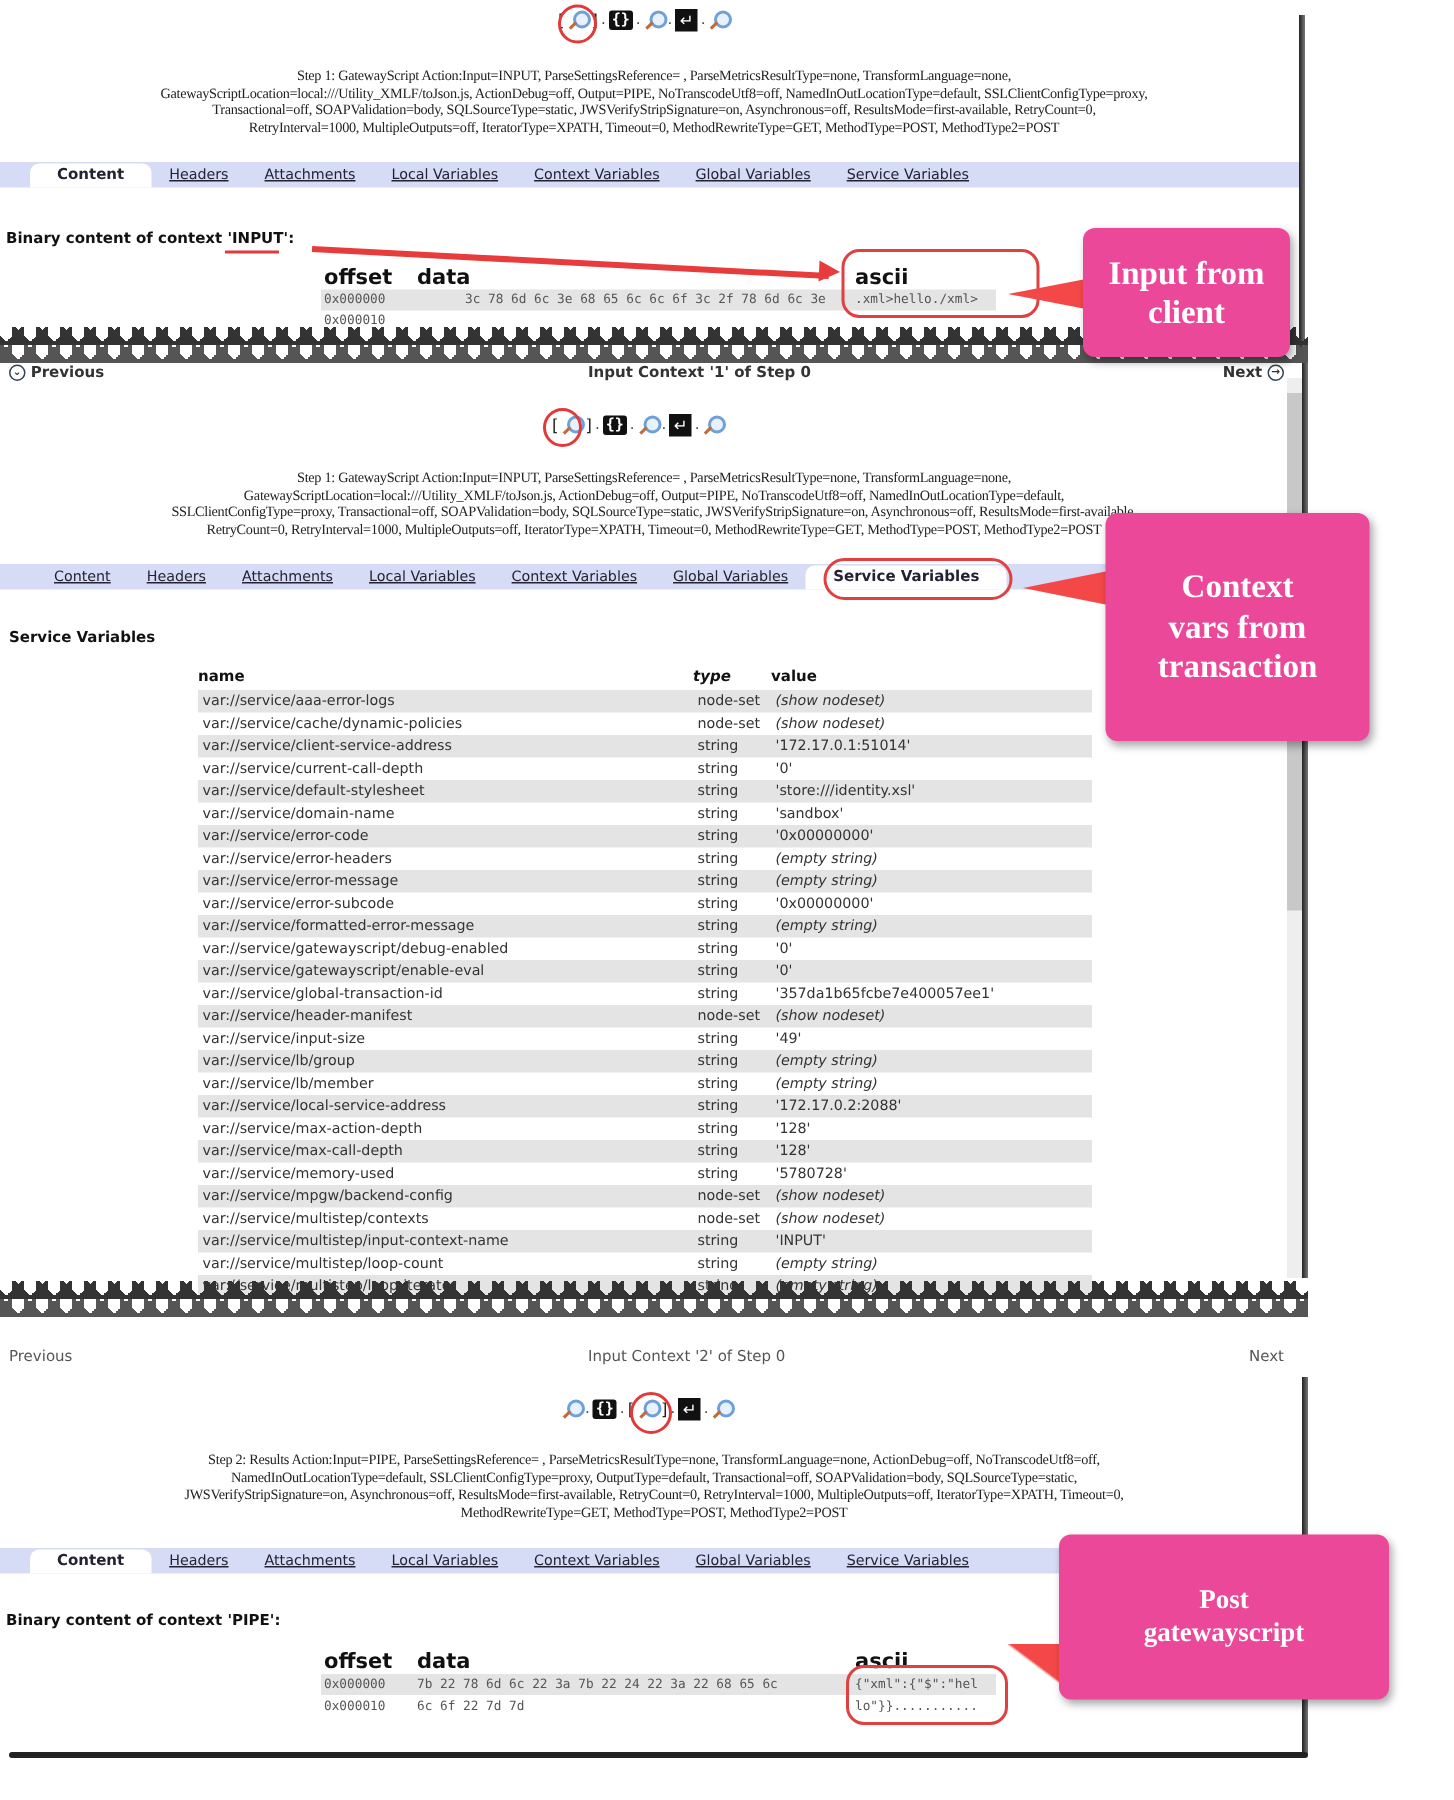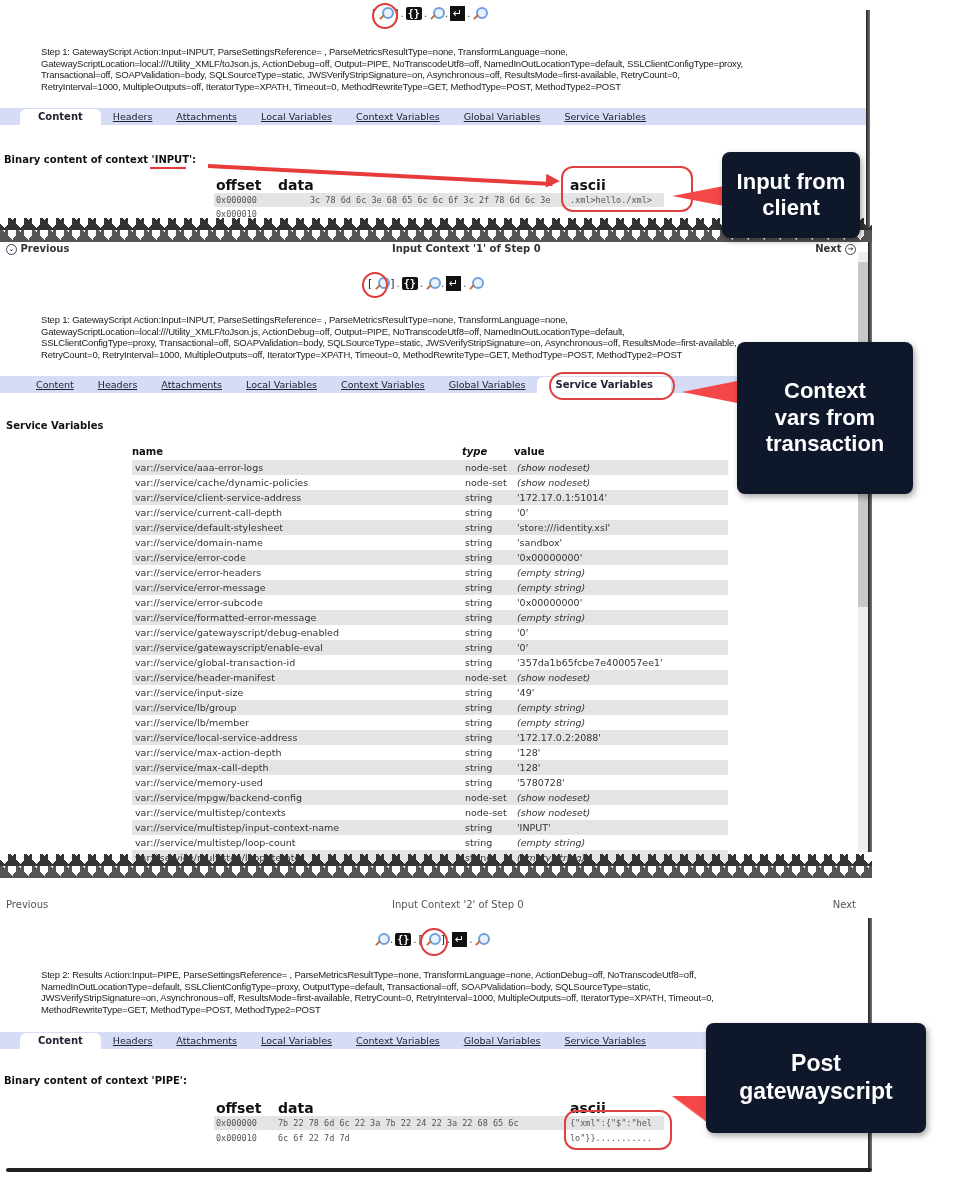--- a/index.html
+++ b/index.html
@@ -7,21 +7,21 @@
   .panel { position: absolute; left: 0; width: 872px; background: #fff; }
   .iconbar { position: absolute; display: flex; align-items: center; gap: 2px; font-size: 11px; }
   .ic-mag { width: 14px; height: 14px; position: relative; display: inline-block; }
   .ic-mag::before { content: ""; position: absolute; left: 4px; top: 0; width: 8px; height: 8px; border: 2px solid #6fa0d8; border-radius: 50%; background: #e8f2ff; }
   .ic-mag::after { content: ""; position: absolute; left: 1px; top: 9px; width: 6px; height: 2px; background: #c46a3a; transform: rotate(-45deg); }
   .ic-json { display: inline-block; background: #111; color: #fff; font-weight: bold; font-size: 10px; padding: 1px 2px; border-radius: 2px; font-family: "DejaVu Sans Mono", monospace; }
   .ic-ret { display: inline-block; background: #111; color: #fff; font-size: 11px; width: 15px; height: 15px; text-align: center; line-height: 15px; }
   .dot { color: #444; font-size: 10px; }
   .brk { color: #222; }
   .hl-circle { position: absolute; border: 2px solid #e03a3a; border-radius: 50%; }
-  .step-text { position: absolute; left: 0; width: 872px; font-size: 9.5px; line-height: 11.5px; color: #222; font-family: Liberation Sans, sans-serif; letter-spacing: -0.2px; margin-left: 41px; }
+  .step-text { position: absolute; left: 0; width: 872px; text-align: center; font-size: 9.5px; line-height: 11.5px; color: #222; font-family: Liberation Serif, serif; letter-spacing: -0.2px; }
   .tabbar { position: absolute; left: 0; width: 866px; height: 17px; background: #d6dcf5; display: flex; align-items: flex-end; padding-left: 20px; }
   .tab { font-size: 9.5px; color: #223; text-decoration: underline; padding: 0 12px 3px 12px; cursor: pointer; white-space: nowrap; }
   .tab.active { background: #fff; text-decoration: none; font-weight: bold; font-size: 10px; padding: 2px 18px 3px 18px; border-radius: 6px 6px 0 0; }
   .sec-title { position: absolute; left: 4px; font-weight: bold; font-size: 10px; color: #111; }
   .hex { position: absolute; font-family: "DejaVu Sans Mono", monospace; font-size: 8.5px; color: #555; }
   .hex-hdr { position: absolute; font-weight: bold; font-size: 14px; color: #111; font-family: "DejaVu Sans", sans-serif; }
   .hex-row { position: absolute; height: 14px; line-height: 14px; }
   .hex-row.shade { background: #e4e4e4; }
   .zigzag { position: absolute; left: 0; width: 872px; height: 24px;
     background:
@@ -35,21 +35,21 @@
   .navrow .mid { position: absolute; left: 392px; }
   .navrow .next { position: absolute; right: 16px; margin-left: 40px; }
   .circ-ic { display: inline-block; width: 11px; height: 11px; border: 1.5px solid #345; border-radius: 50%; font-size: 7px; line-height: 8px; text-align: center; vertical-align: middle; }
   .sv-table { position: absolute; left: 132px; width: 596px; border-collapse: collapse; font-size: 9.5px; }
   .sv-table th { text-align: left; font-weight: bold; font-size: 10px; color: #111; height: 18px; }
   .sv-table td { height: 15px; color: #333; padding-left: 3px; white-space: nowrap; }
   .sv-table tr.shade td { background: #e4e4e4; }
   .sv-table td.val.italic { font-style: italic; }
   .scroll-track { position: absolute; width: 10px; background: #eee; }
   .scroll-thumb { position: absolute; width: 10px; background: #c8c8c8; }
-  .callout { position: absolute; background: #0f172a; color: #fff; font-family: Liberation Sans, sans-serif; font-weight: bold; text-align: center; border-radius: 8px; box-shadow: 2px 3px 6px rgba(0,0,0,0.35); display: flex; align-items: center; justify-content: center; line-height: 1.2; }
+  .callout { position: absolute; background: #ec4899; color: #fff; font-family: Liberation Serif, serif; font-weight: bold; text-align: center; border-radius: 8px; box-shadow: 2px 3px 6px rgba(0,0,0,0.35); display: flex; align-items: center; justify-content: center; line-height: 1.2; }
   .callout-tail { position: absolute; width: 0; height: 0; }
   .ring { position: absolute; border: 2px solid #e04040; border-radius: 12px; }
   .arrow-line { position: absolute; height: 4px; background: #e83b3b; transform-origin: left center; }
   .vborder { position: absolute; width: 4px; background: linear-gradient(to right,#222,#777); }
 </style>
 </head>
 <body>
 
 <div class="panel" style="top:0; height:240px;">
   <div class="vborder" style="left:866px; top:10px; height:225px;"></div>
@@ -372,18 +372,18 @@
   <span class="hex" style="left:278px; top:200px;">7b 22 78 6d 6c 22 3a 7b 22 24 22 3a 22 68 65 6c</span>
   <span class="hex" style="left:570px; top:200px;">{"xml":{"$":"hel</span>
   <span class="hex" style="left:216px; top:215px;">0x000010</span>
   <span class="hex" style="left:278px; top:215px;">6c 6f 22 7d 7d</span>
   <span class="hex" style="left:570px; top:215px;">lo"}}...........</span>
 
   <div class="ring" style="left:564px; top:192px; width:108px; height:40px;"></div>
 </div>
 
 <div class="callout-tail" style="left:672px; top:1096px; width:40px; height:30px; background:linear-gradient(to top right, transparent 48%, #f44848 52%);"></div>
-<div class="callout" style="left:706px; top:1023px; width:220px; height:110px; font-size:23px;">
+<div class="callout" style="left:706px; top:1023px; width:220px; height:110px; font-size:18px;">
   <div>
       <div>Post</div>
       <div>gatewayscript</div>
     </div>
 </div>
 
 </body></html>

